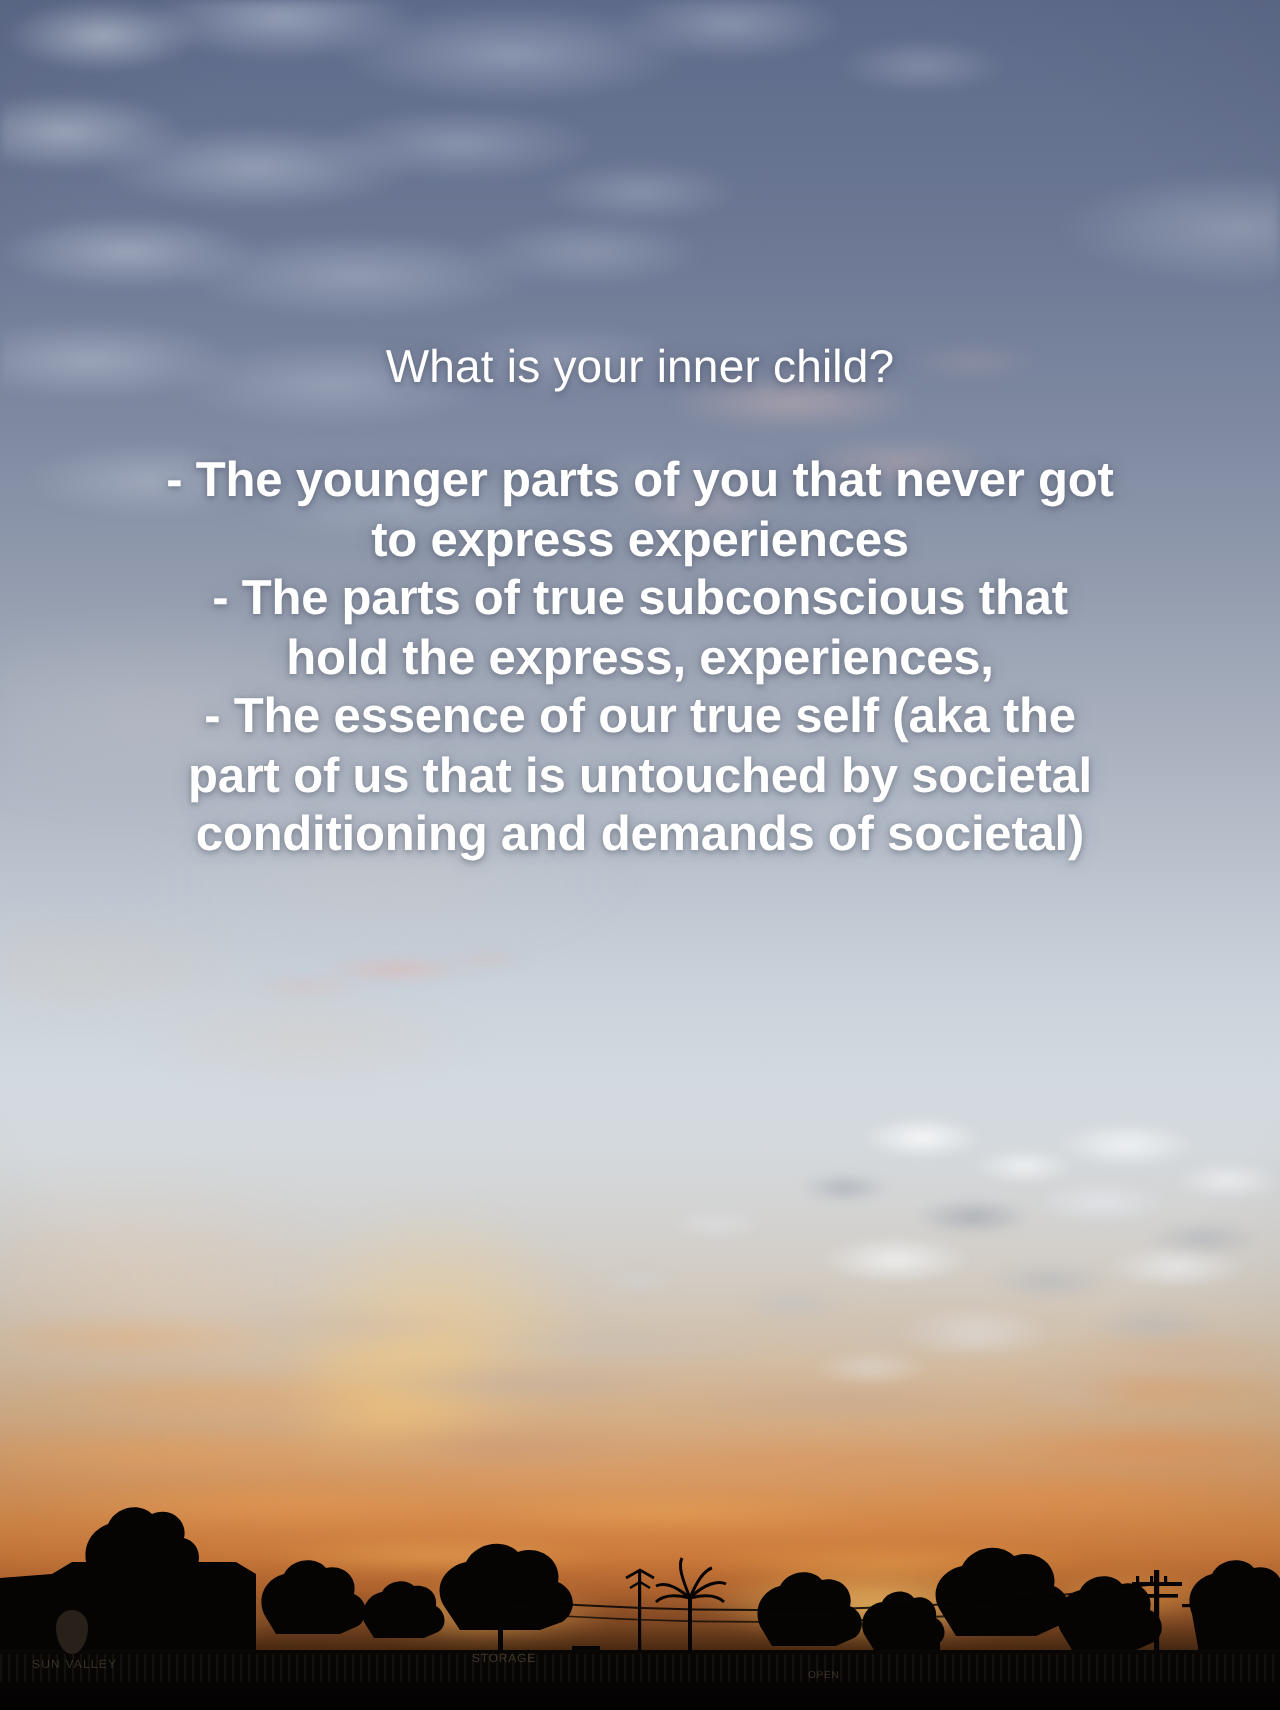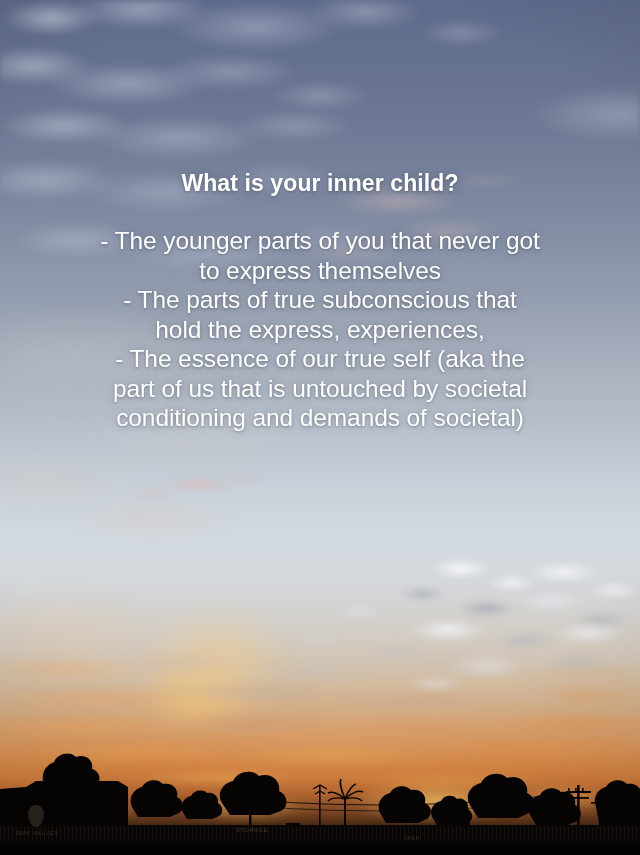--- a/index.html
+++ b/index.html
@@ -230,30 +230,30 @@
     position: absolute;
     left: 0; right: 0;
     top: 168px;
     text-align: center;
     color: #ffffff;
     text-shadow: 0 1px 3px rgba(40,48,66,.40), 0 0 10px rgba(60,70,90,.22);
     -webkit-font-smoothing: antialiased;
   }
   .overlay-title {
     font-size: 23px;
-    font-weight: 700;
+    font-weight: 400;
     letter-spacing: .1px;
     line-height: 30px;
     margin: 0;
   }
   .overlay-body {
     margin: 0;
     padding: 0 48px;
     font-size: 24.5px;
-    font-weight: 400;
+    font-weight: 700;
     line-height: 29.5px;
     letter-spacing: -.1px;
   }
   .overlay-gap { height: 28px; }
 </style>
 </head>
 <body>
 
 <div id="canvas">
 
@@ -333,21 +333,21 @@
     <div class="sign-text">SUN VALLEY</div>
     <div class="sign-text-2">STORAGE</div>
     <div class="sign-text-3">OPEN</div>
   </div>
 
   <div class="text-overlay">
     <div class="overlay-title">What is your inner child?</div>
     <div class="overlay-gap"></div>
     <div class="overlay-body">
       <div>- The younger parts of you that never got</div>
-      <div>to express themselves</div>
+      <div>to express experiences</div>
       <div>- The parts of true subconscious that</div>
       <div>hold the express, experiences,</div>
       <div>- The essence of our true self (aka the</div>
       <div>part of us that is untouched by societal</div>
       <div>conditioning and demands of societal)</div>
     </div>
   </div>
 
 </div>
 

